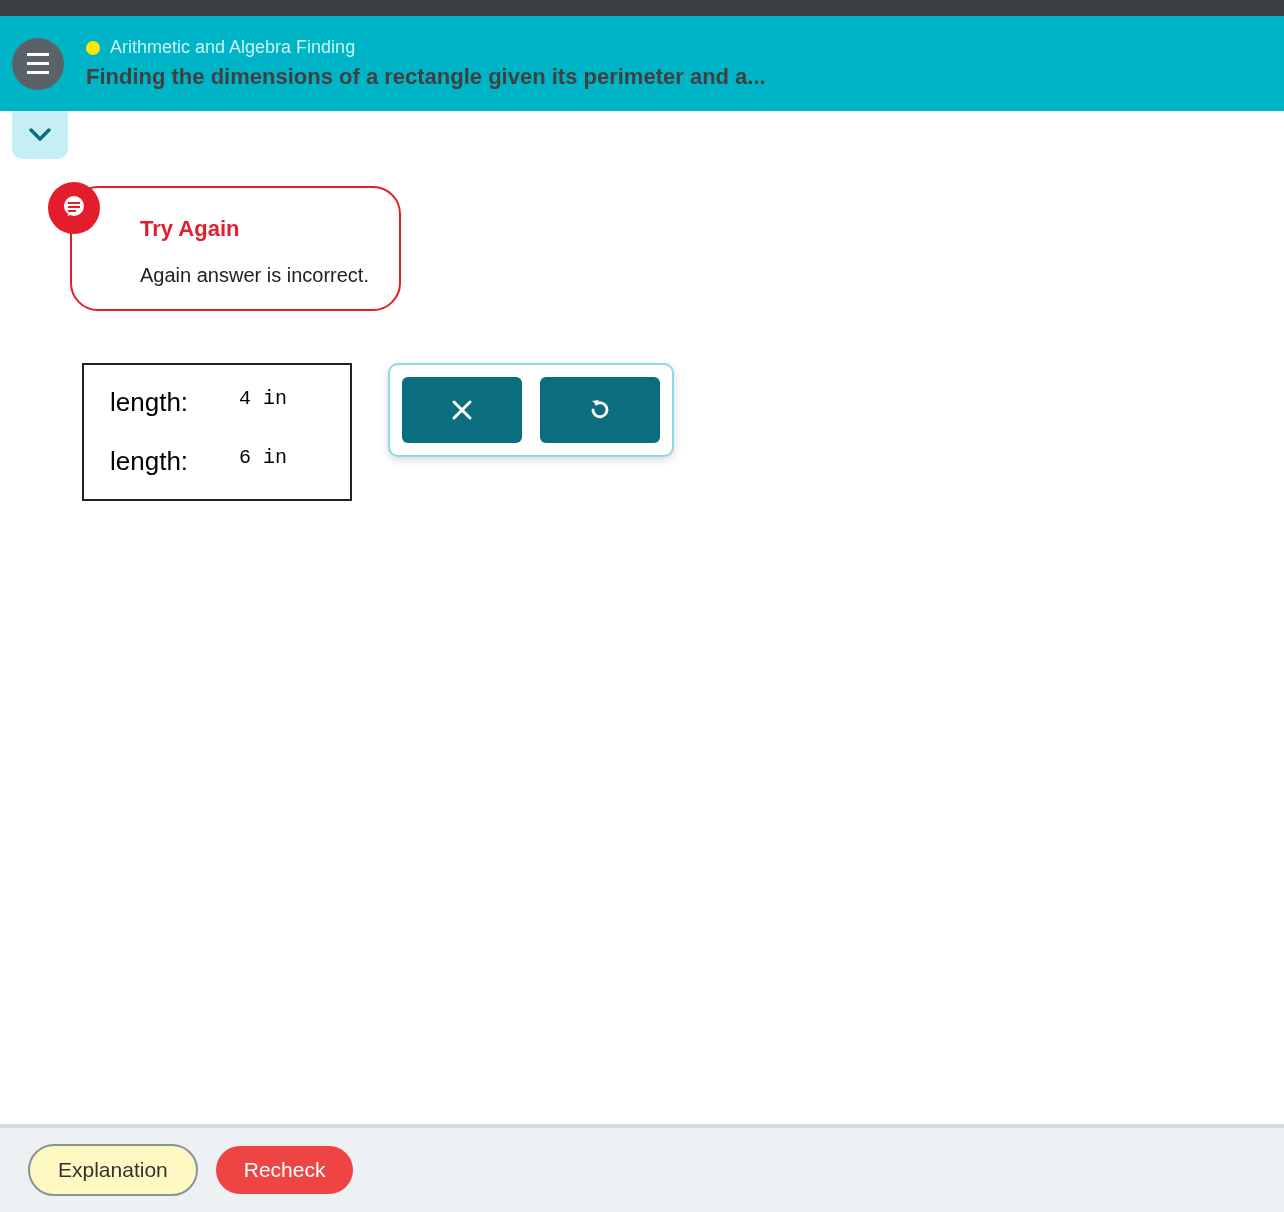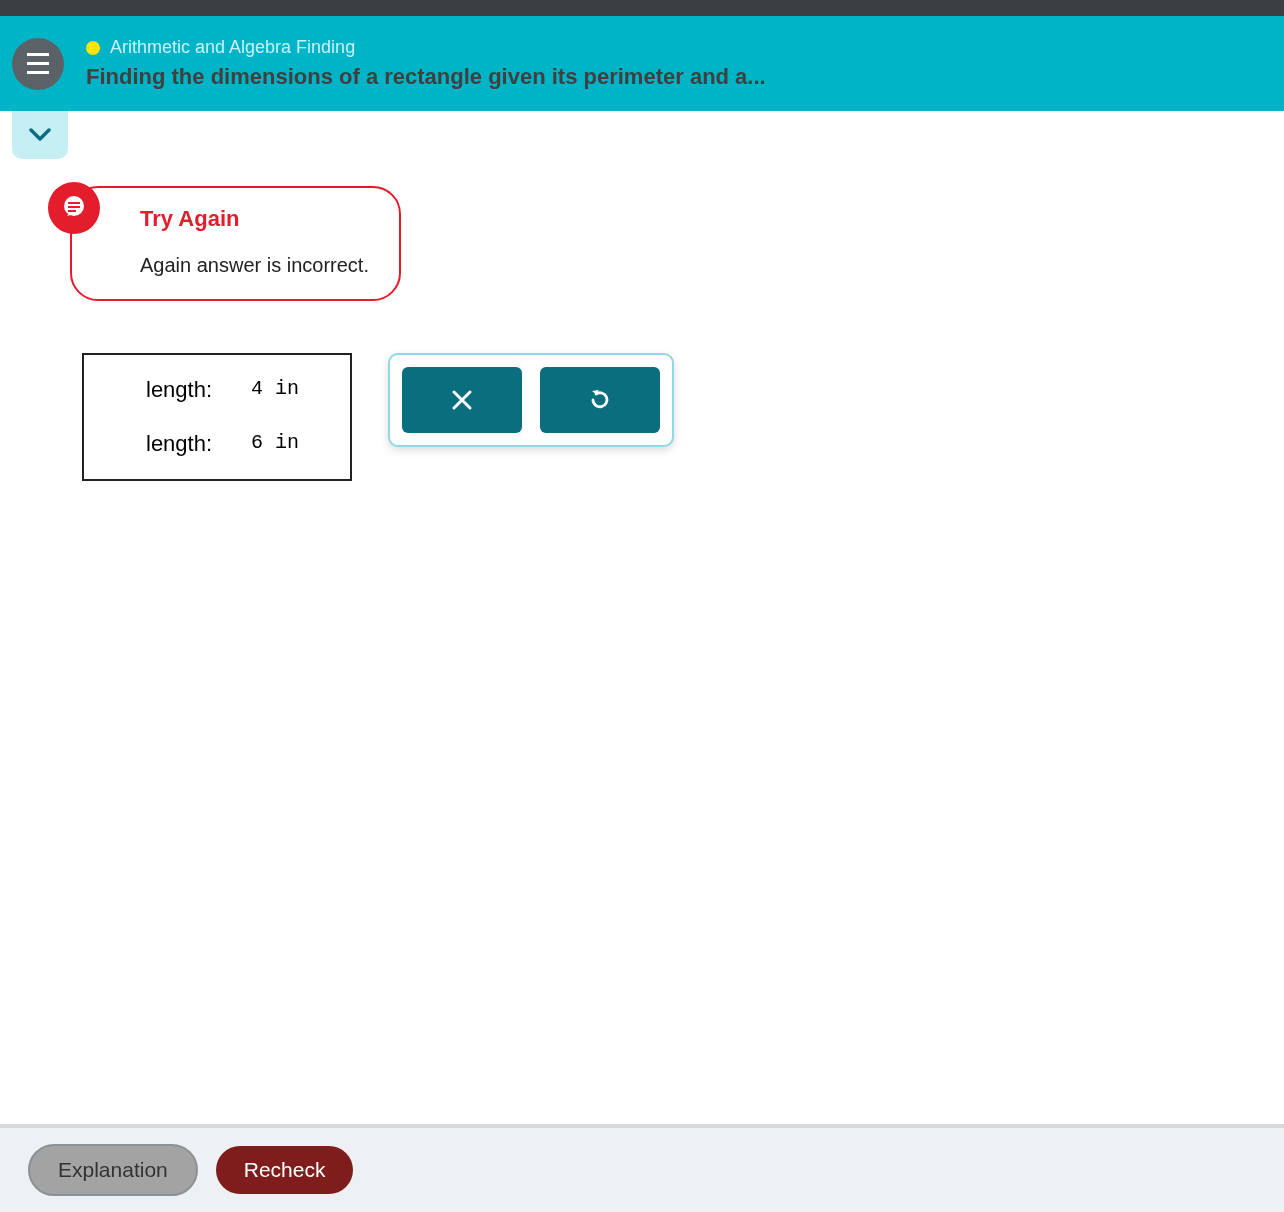--- a/index.html
+++ b/index.html
@@ -95,21 +95,21 @@
 }
 
 .content {
   padding: 75px 48px 0 48px;
   position: relative;
 }
 
 .feedback-box {
   border: 2px solid #e41d2d;
   border-radius: 28px;
-  padding: 18px 30px 22px 68px;
+  padding: 28px 30px 22px 68px;
   display: inline-block;
   min-width: 310px;
   position: relative;
   margin-left: 22px;
 }
 
 .feedback-icon {
   position: absolute;
   left: -24px;
   top: -6px;
@@ -156,21 +156,21 @@
 .answer-box {
   border: 2px solid #222;
   padding: 22px 26px;
   display: grid;
   grid-template-columns: auto auto;
   row-gap: 28px;
   column-gap: 14px;
   min-width: 270px;
 }
 
-.answer-label { font-size: 22px; margin-left: 36px; }
+.answer-label { font-size: 26px; }
 .answer-value { font-size: 20px; font-family: Liberation Mono, monospace; }
 
 .tool-panel {
   border: 2px solid #8fd9e6;
   border-radius: 10px;
   padding: 12px;
   display: flex;
   gap: 18px;
   align-self: flex-start;
   box-shadow: 0 3px 8px rgba(0,0,0,0.15);
@@ -206,25 +206,25 @@
   border-radius: 28px;
   padding: 12px 28px;
   font-size: 21px;
   font-weight: 500;
   cursor: pointer;
 }
 
 .pill-outline {
   border: 2px solid #8a9298;
   color: #333;
-  background: #a3a3a3;
+  background: #fef9c3;
 }
 
 .pill-solid {
-  background: #7f1d1d;
+  background: #ef4444;
   color: #fff;
 }
 </style>
 </head>
 <body>
 
 <div class="topbar"></div>
 
 <div class="header">
   <div class="menu-circle">

